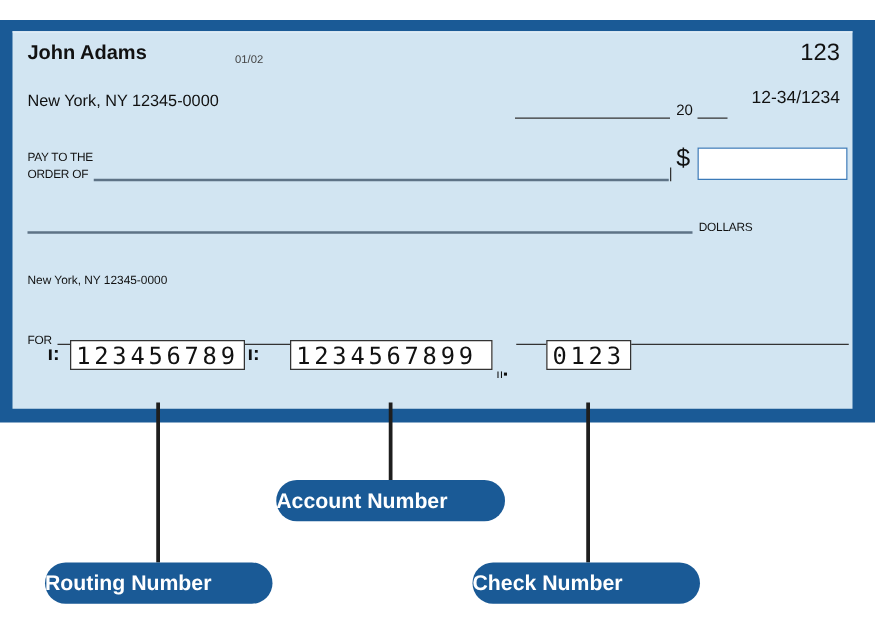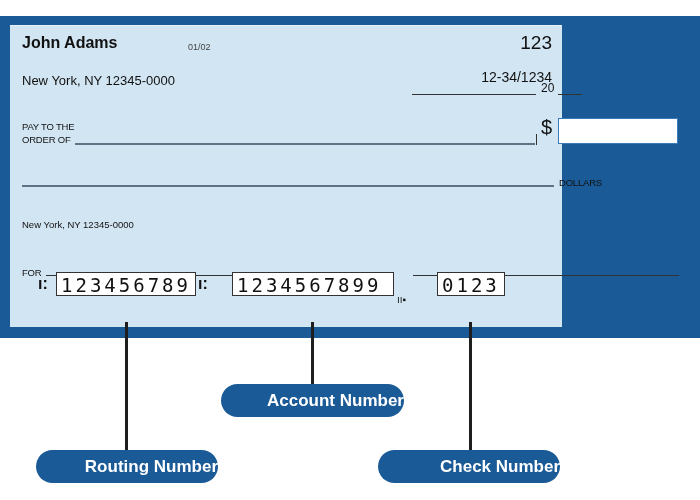--- a/index.html
+++ b/index.html
@@ -1,19 +1,19 @@
 <!DOCTYPE html>
 <html><head>
 <meta charset="utf-8">
 <style>
   html, body { margin:0; padding:0; }
   body { width:700px; height:500px; background:#ffffff; position:relative; overflow:hidden;
          font-family:"Liberation Sans", sans-serif; color:#111; }
   .check-outer { position:absolute; left:0; top:16px; width:700px; height:322px; background:#1a5a96; }
-  .check-inner { position:absolute; left:10px; top:9px; width:552px; height:301px; background:#d2e5f2;
+  .check-inner { position:absolute; left:10px; top:9px; width:672px; height:301px; background:#d2e5f2;
                  border-top:1px solid #e6f1f9; }
   .abs { position:absolute; }
   .name { left:12px; top:8px; font-size:16px; font-weight:bold; }
   .addr { left:12px; font-size:13px; }
   .date-code { left:178px; top:16px; font-size:9px; color:#444; }
   .checkno-top { right:10px; top:6px; font-size:19px; }
   .fraction { right:10px; top:43px; font-size:14px; }
   .line { position:absolute; height:1px; background:#333; }
   .line.thick { height:2px; background:#5e7386; }
   .small { font-size:9.5px; letter-spacing:-0.2px; }
@@ -21,21 +21,21 @@
   .amount-box { left:548px; top:92px; width:118px; height:24px; background:#fff; border:1.5px solid #3b7ab8; }
   .dollar { left:531px; top:90px; font-size:20px; }
   .bank { left:12px; top:176px; font-size:13px; font-weight:bold; }
   .bank-addr { left:12px; top:193px; font-size:9.5px; }
   .micr-box { position:absolute; top:272px; height:24px; background:#fff; border:1px solid #333;
               font-family:"DejaVu Sans Mono", monospace; font-size:19px; line-height:24px;
               letter-spacing:3px; padding:0 2px 16px 4px; box-sizing:border-box; }
   .micr-sym { position:absolute; top:275px; font-size:16px; font-weight:bold; }
   .leader { position:absolute; width:3px; background:#1e1e1e; }
   .pill { position:absolute; background:#1a5a96; color:#fff; font-weight:bold; font-size:17px;
-          border-radius:17px; height:33px; line-height:33px; text-align:right; }
+          border-radius:17px; height:33px; line-height:33px; text-align:left; }
 </style>
 </head>
 <body>
 
 <div class="check-outer">
   <div class="check-inner">
     <div class="abs name">John Adams</div>
     <div class="abs addr" style="top:47px">New York, NY 12345-0000</div>
     <div class="abs date-code">01/02</div>
 

